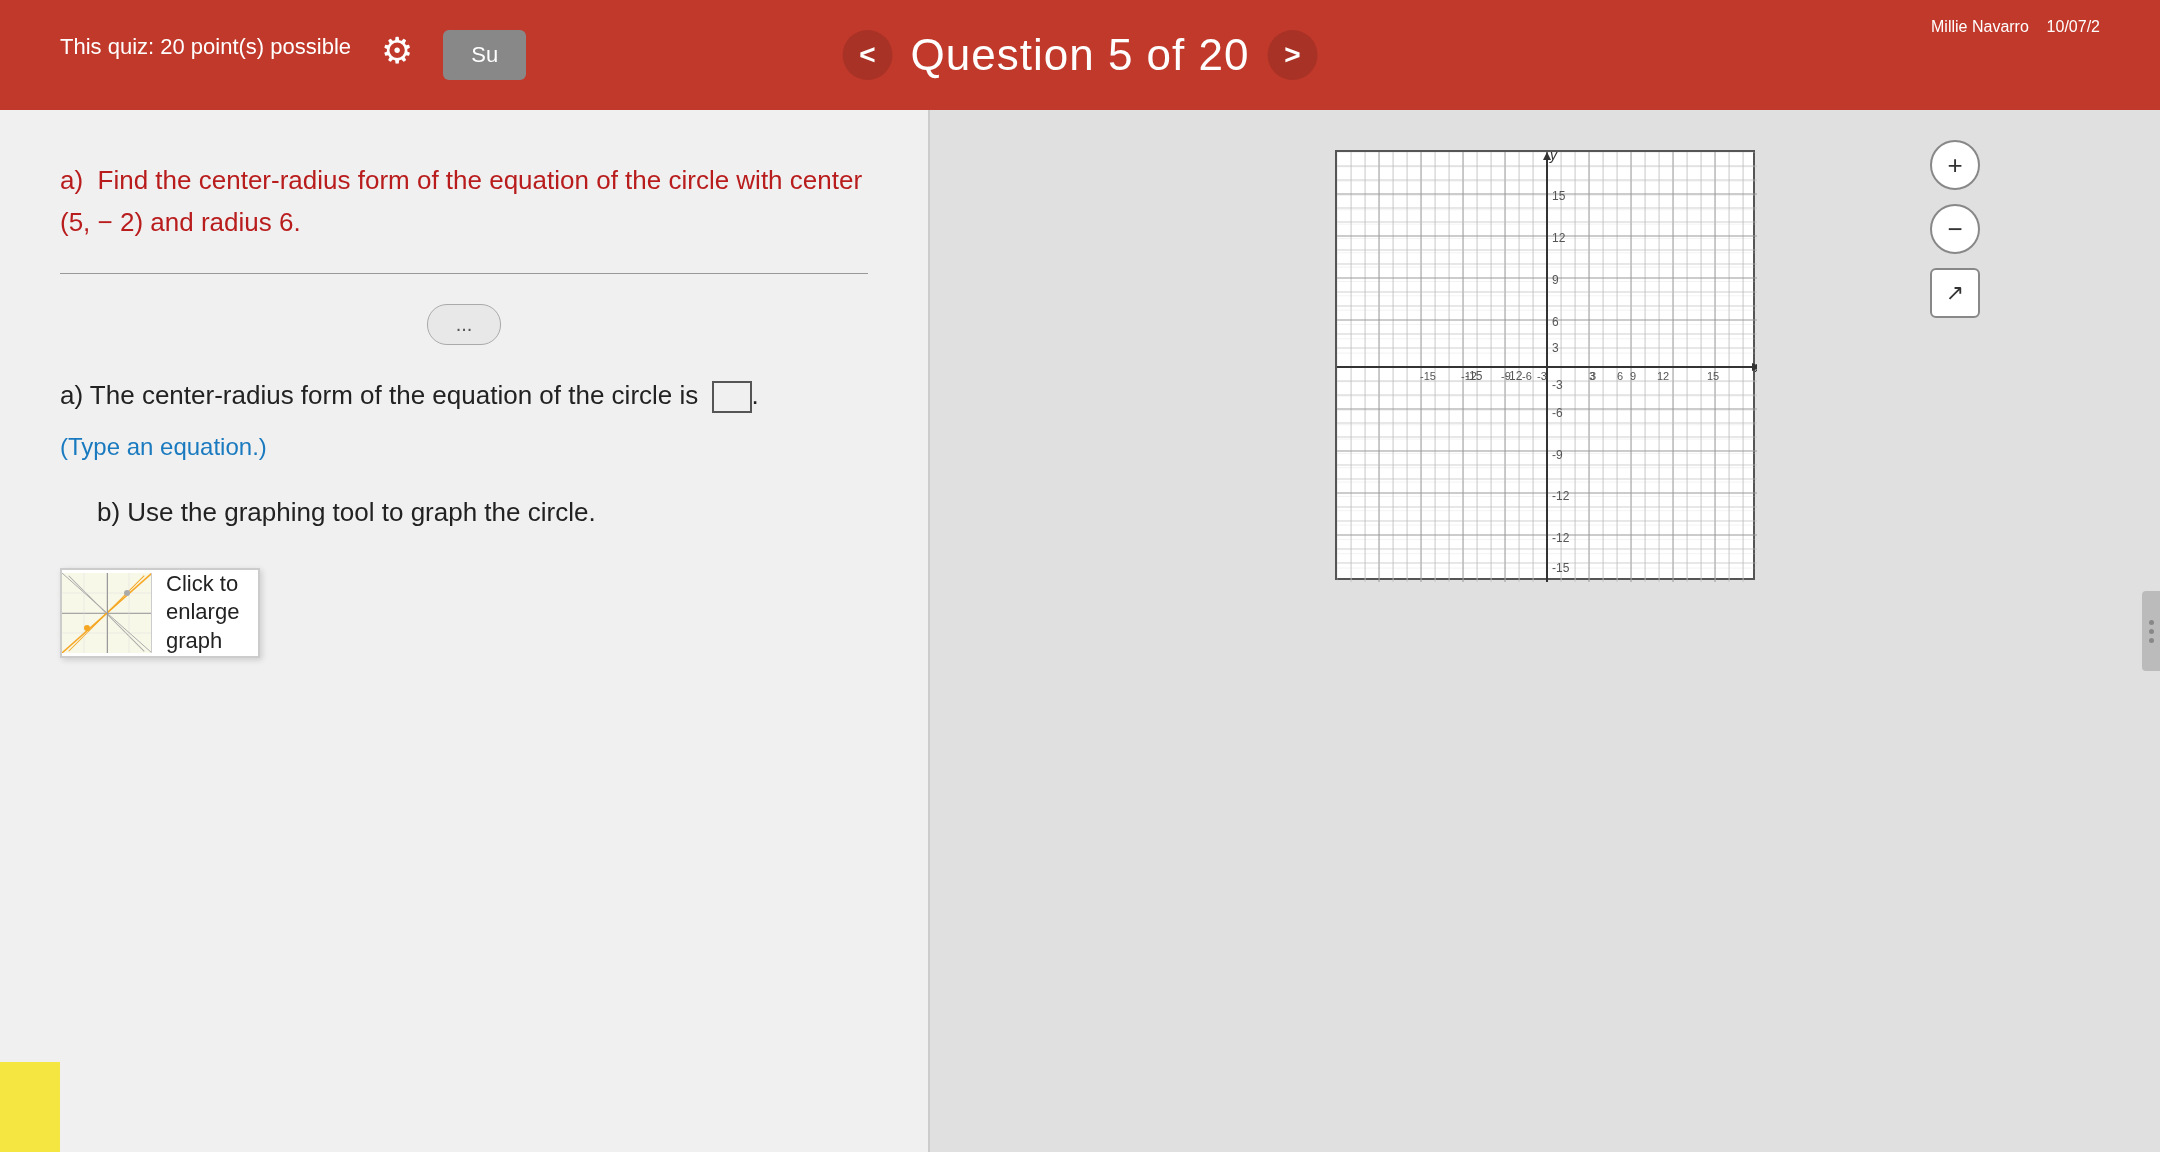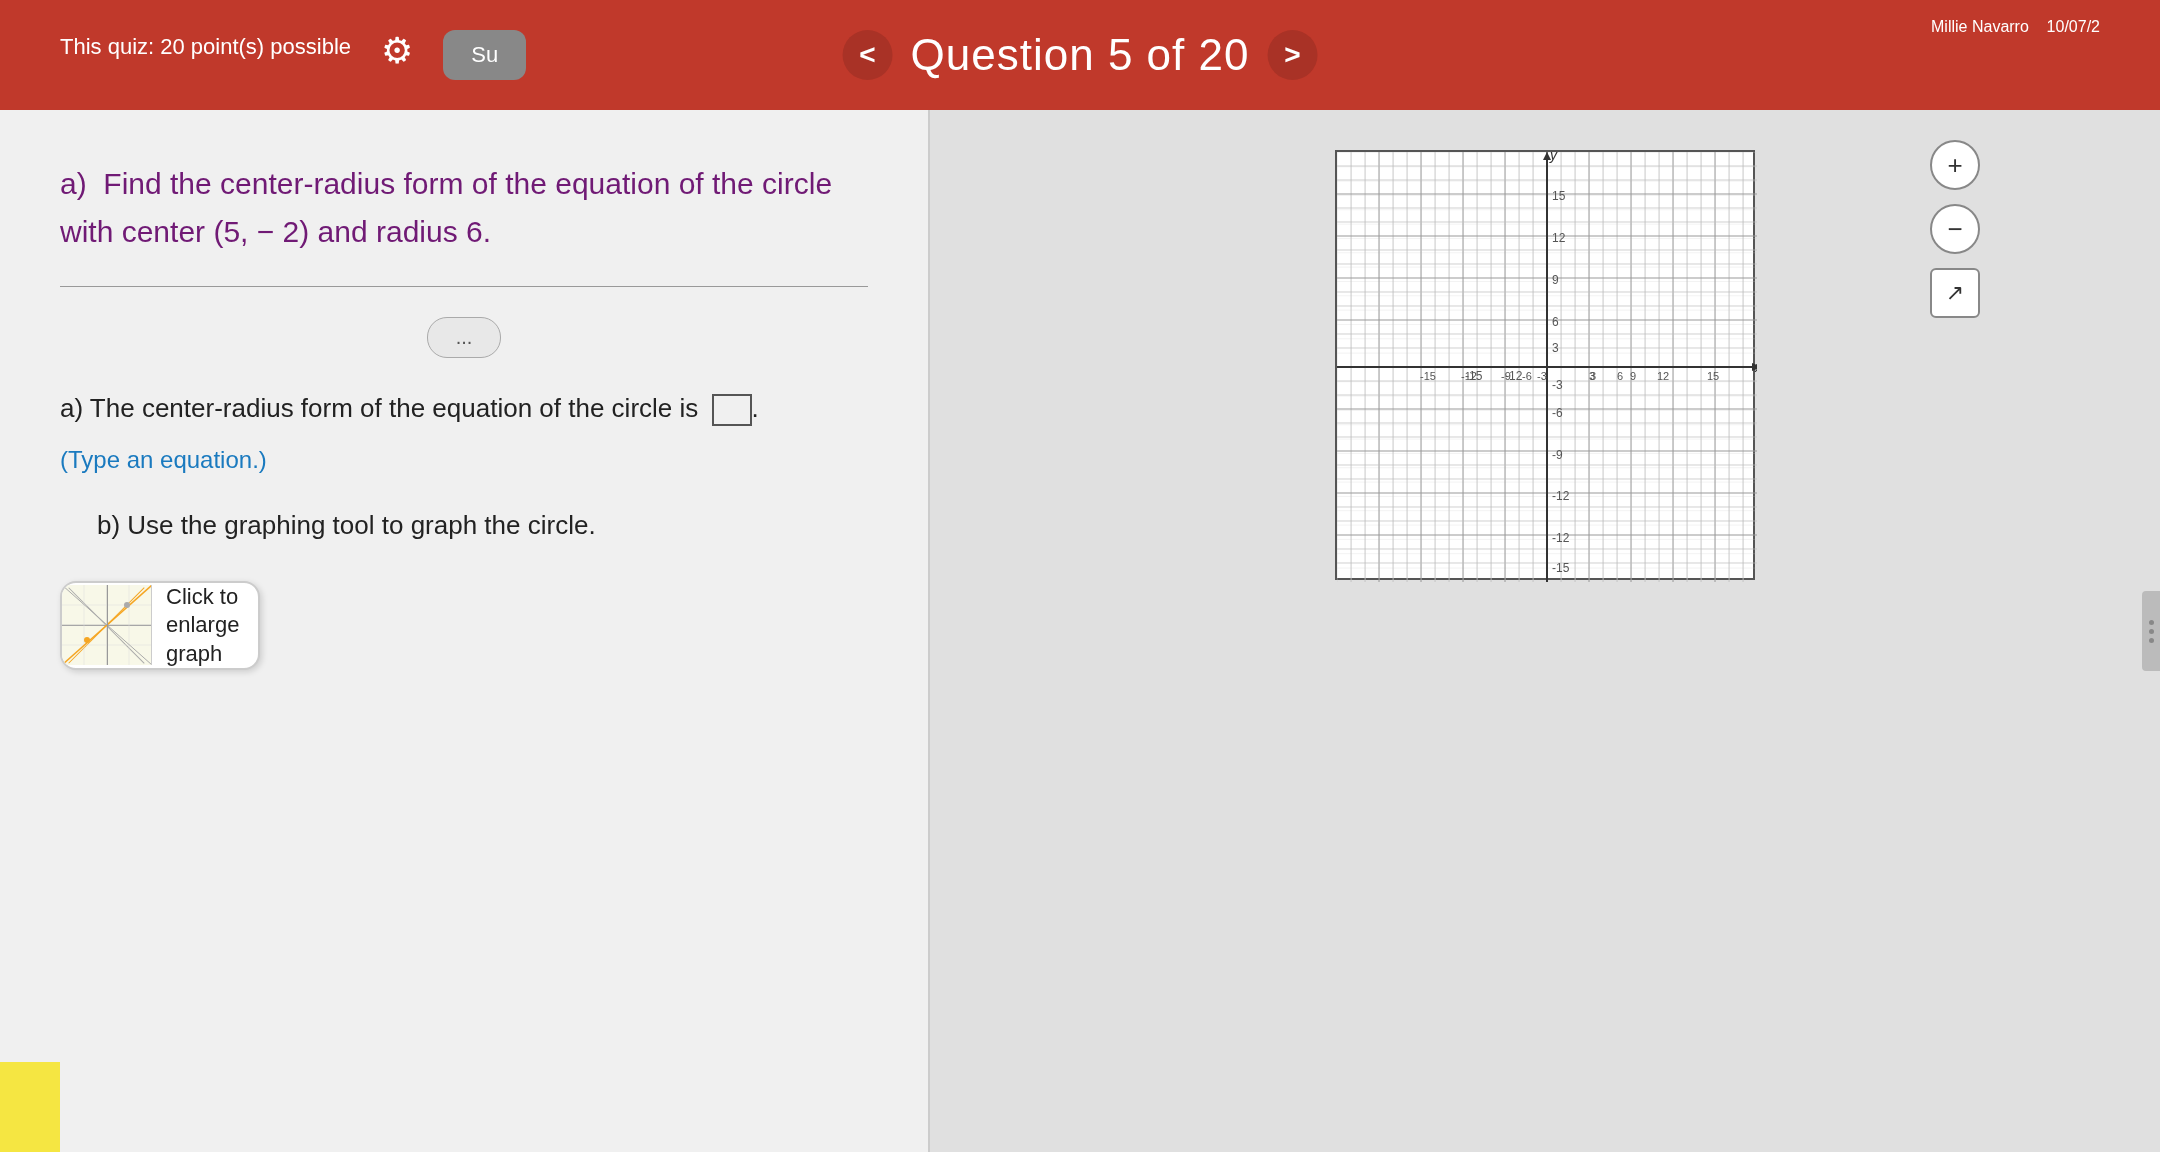--- a/index.html
+++ b/index.html
@@ -69,21 +69,21 @@
     .settings-icon {
       font-size: 36px;
       cursor: pointer;
     }
     .submit-btn {
       background: #888;
       color: white;
       border: none;
       font-size: 22px;
       padding: 12px 28px;
-      border-radius: 12px;
+      border-radius: 6px;
       cursor: pointer;
     }
     .user-info {
       color: white;
       font-size: 16px;
       position: absolute;
       right: 60px;
       top: 18px;
     }
 
@@ -97,22 +97,22 @@
 
     
     .left-panel {
       width: 930px;
       background: #f0f0f0;
       padding: 50px 60px;
       border-right: 2px solid #ccc;
       position: relative;
     }
     .question-text {
-      font-size: 30px;
-      color: #701a75;
+      font-size: 26px;
+      color: #b91c1c;
       line-height: 1.6;
       margin-bottom: 30px;
     }
     .divider-line {
       border: none;
       border-top: 1.5px solid #999;
       margin: 30px 0;
     }
     .expand-btn {
       display: block;
@@ -151,21 +151,21 @@
       margin-left: 37px;
     }
 
     
     .enlarge-graph-btn {
       display: flex;
       align-items: center;
       gap: 0;
       background: white;
       border: 2px solid #ccc;
-      border-radius: 16px;
+      border-radius: 0;
       cursor: pointer;
       width: 200px;
       overflow: hidden;
       box-shadow: 2px 2px 6px rgba(0,0,0,0.15);
     }
     .enlarge-graph-thumbnail {
       width: 90px;
       height: 80px;
       background: #f8f8e8;
       border-right: 1px solid #ccc;

